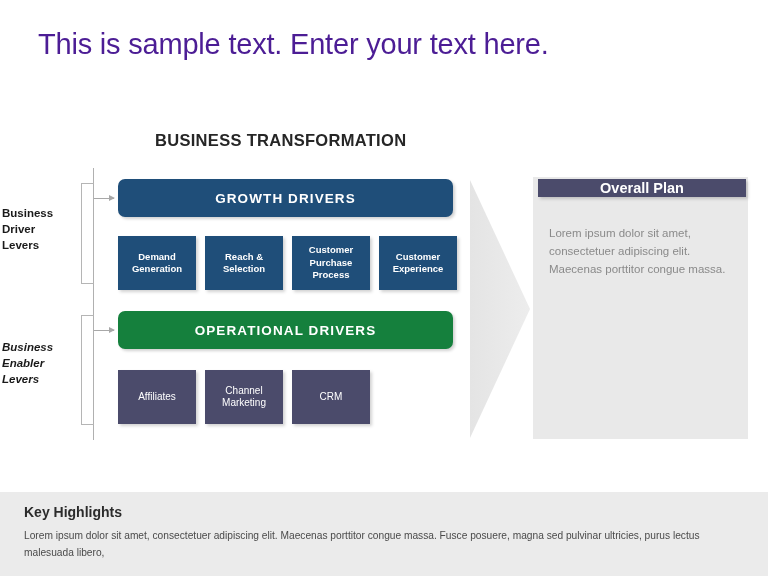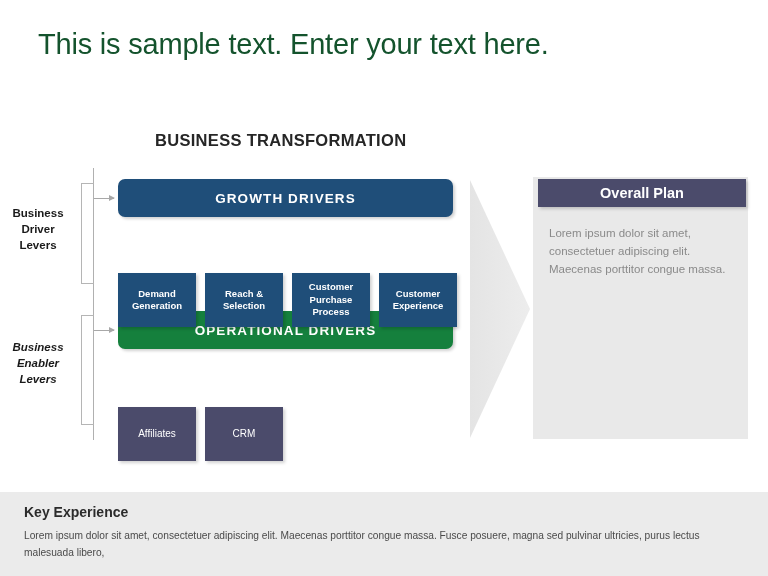--- a/index.html
+++ b/index.html
@@ -21,21 +21,21 @@
     height: 576px;
     background: #ffffff;
   }
 
   
   .slide-title {
     position: absolute;
     left: 38px;
     top: 28px;
     font-size: 29px;
-    color: #14532d;
+    color: #4c1d95;
     font-weight: 400;
     letter-spacing: -0.2px;
     white-space: nowrap;
   }
 
   
   .diagram-title {
     position: absolute;
     left: 155px;
     top: 131px;
@@ -64,21 +64,21 @@
     border-right: none;
     width: 12px;
   }
   .bracket-1 { left: 81px; top: 183px; height: 99px; }
   .bracket-2 { left: 81px; top: 315px; height: 108px; }
 
   
   .lever-label {
     position: absolute;
     width: 72px;
-    text-align: center;
+    text-align: left;
     font-size: 11.5px;
     font-weight: bold;
     color: #1a1a1a;
     line-height: 16px;
   }
   .lever-label-1 { left: 2px; top: 205px; }
   .lever-label-2 { left: 2px; top: 339px; font-style: italic; }
 
   
   .connector {
@@ -125,21 +125,20 @@
     background: #15803d;
   }
 
   
   .card-row {
     position: absolute;
     left: 118px;
     width: 340px;
     display: flex;
     gap: 9px;
-    margin-top: 37px;
   }
   .card-row-growth { top: 236px; }
   .card-row-enabler { top: 370px; }
 
   .card {
     width: 78px;
     height: 54px;
     display: flex;
     align-items: center;
     justify-content: center;
@@ -175,21 +174,21 @@
     top: 177px;
     width: 215px;
     height: 262px;
     background: #e9e9e9;
   }
   .plan-header {
     position: absolute;
     left: 538px;
     top: 179px;
     width: 208px;
-    height: 28px;
+    height: 18px;
     background: #4b4b6b;
     display: flex;
     align-items: center;
     justify-content: center;
     color: #ffffff;
     font-size: 14.5px;
     font-weight: bold;
     box-shadow: 2px 2px 3px rgba(0,0,0,0.18);
   }
   .plan-body {
@@ -258,28 +257,29 @@
 
   <div class="card-row card-row-growth">
     <div class="card card-blue">Demand Generation</div>
     <div class="card card-blue">Reach &amp; Selection</div>
     <div class="card card-blue">Customer Purchase Process</div>
     <div class="card card-blue">Customer Experience</div>
   </div>
 
   <div class="card-row card-row-enabler">
     <div class="card card-purple">Affiliates</div>
+    <div class="card card-purple">Channel Marketing</div>
     <div class="card card-purple">CRM</div>
   </div>
 
   <div class="chevron-solid"></div>
 
   <div class="plan-panel"></div>
   <div class="plan-header">Overall Plan</div>
   <div class="plan-body">
     <p>Lorem ipsum dolor sit amet, consectetuer adipiscing elit. Maecenas porttitor congue massa.</p>
   </div>
 
   <div class="footer"></div>
-  <div class="footer-title">Key Experience</div>
+  <div class="footer-title">Key Highlights</div>
   <div class="footer-text">Lorem ipsum dolor sit amet, consectetuer adipiscing elit. Maecenas porttitor congue massa. Fusce posuere, magna sed pulvinar ultricies, purus lectus malesuada libero,</div>
 
 </div>
 
 </body></html>

